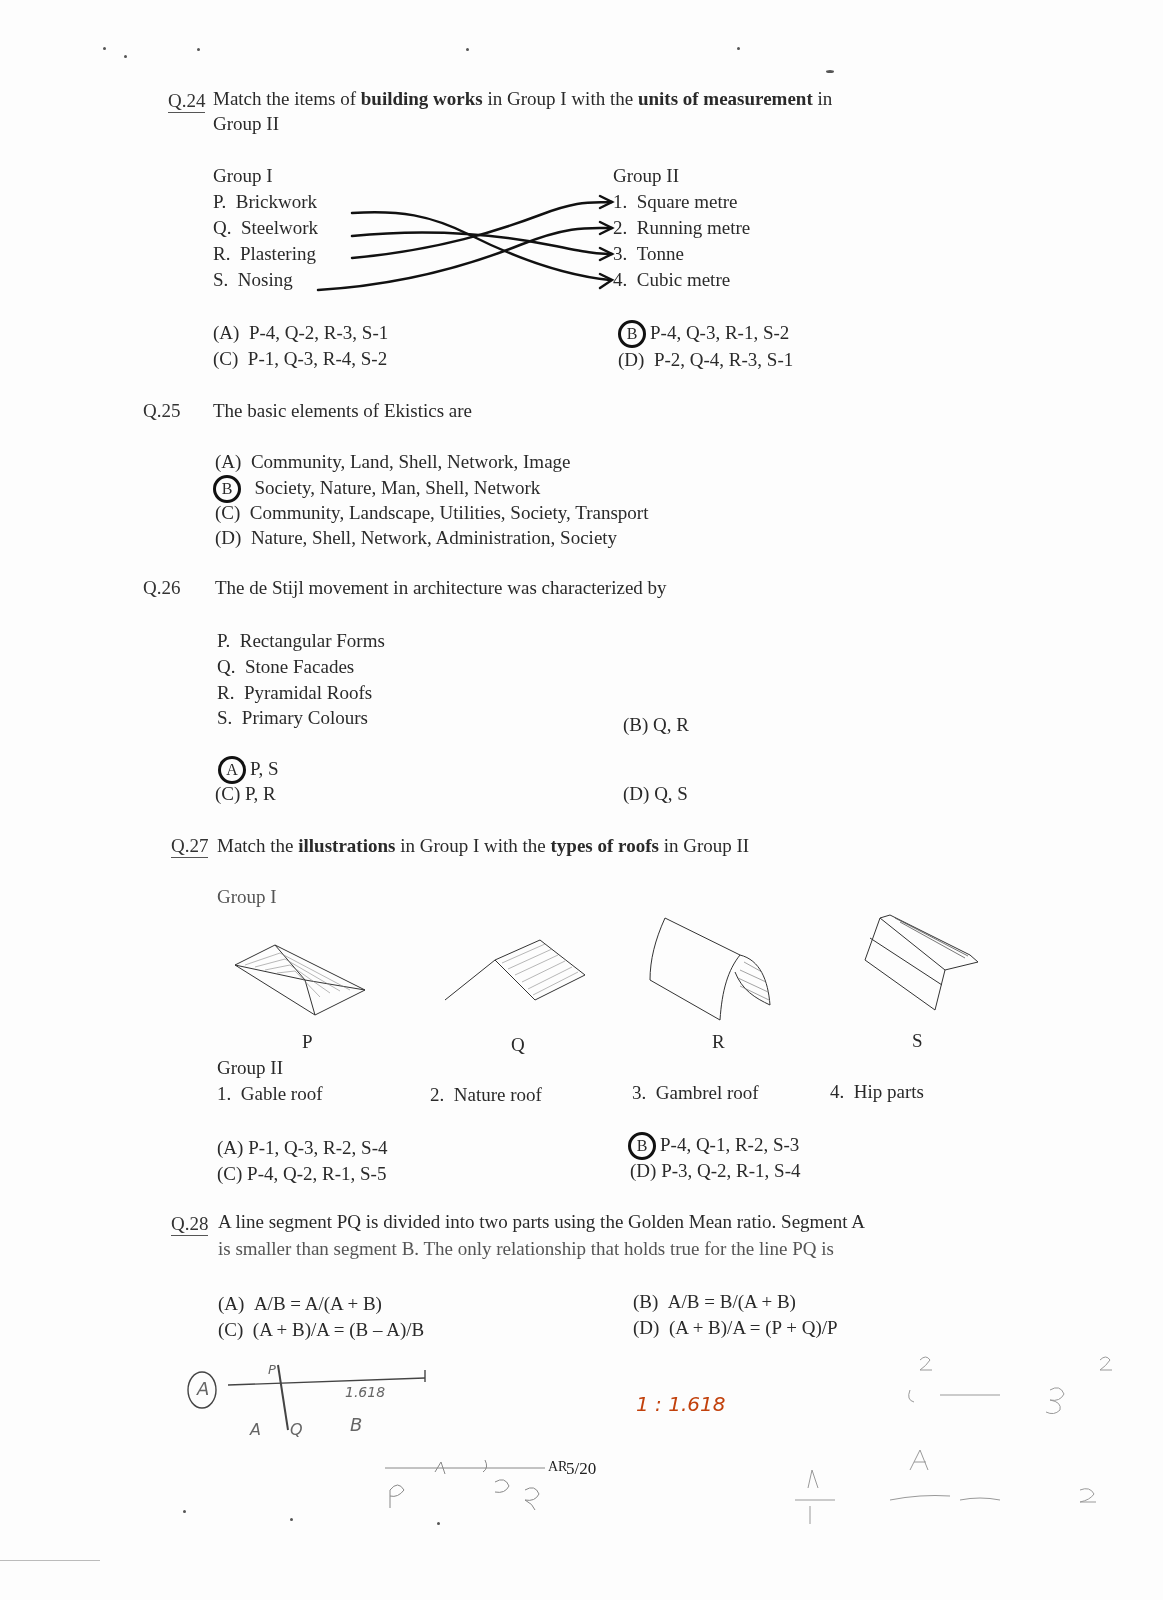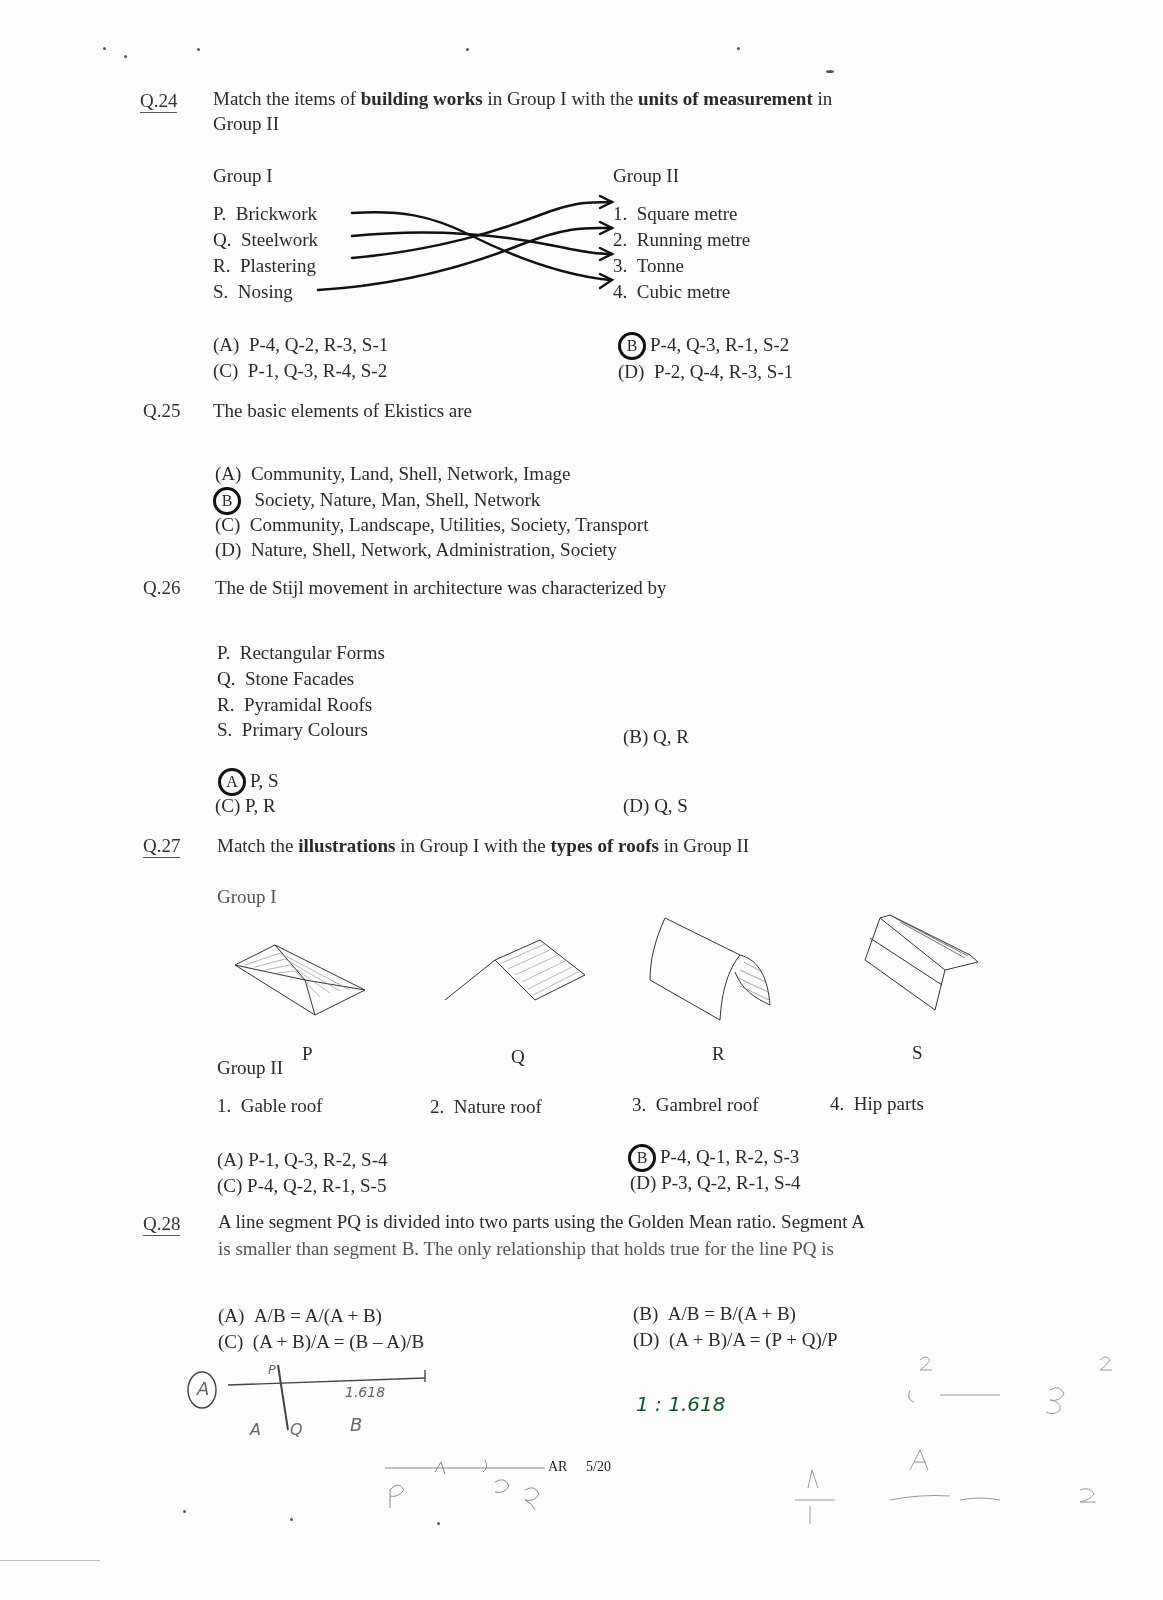--- a/index.html
+++ b/index.html
@@ -7,27 +7,27 @@
     width: 1163px; height: 1600px; position: relative; overflow: hidden;
     font-family: "Liberation Serif", "DejaVu Serif", serif;
     color: #222; font-size: 19px;
     background: #fdfdfd;
   }
   .abs { position: absolute; white-space: nowrap; }
   .qnum { font-size: 19px; color: #333; }
   .qtext { font-size: 19px; color: #2a2a2a; }
   .bold { font-weight: bold; }
   .faint { color: #555; }
-  .opt { font-size: 19px; color: #2a2a2a; margin-top: 12px; }
+  .opt { font-size: 19px; color: #2a2a2a; }
   .circled {
     display: inline-block; width: 22px; height: 22px; border: 3px solid #111;
     border-radius: 50%; text-align: center; line-height: 22px; font-size: 16px;
     margin-right: 4px; box-sizing: content-box;
   }
-  .uline { border-bottom: 1px solid #555; }
+  .uline { border-bottom: 1px solid #555; margin-left: 28px; }
   .roof { position: absolute; }
   .hand { font-family: "DejaVu Sans", sans-serif; color: #666; font-style: italic; }
   .dot { position: absolute; width: 3px; height: 3px; background: #555; border-radius: 50%; }
 </style>
 </head>
 <body>
 
 <div class="dot" style="left:103px;top:47px"></div>
 <div class="dot" style="left:124px;top:55px"></div>
 <div class="dot" style="left:197px;top:48px"></div>
@@ -192,21 +192,21 @@
       <path d="M245 10 L245 22"></path>
       <path d="M98 5 L108 70" stroke-width="2"></path>
     </g>
   </svg>
   <div class="abs hand" style="left:197px;top:1378px;font-size:18px">A</div>
   <div class="abs hand" style="left:268px;top:1362px;font-size:13px">P</div>
   <div class="abs hand" style="left:345px;top:1384px;font-size:14px">1.618</div>
   <div class="abs hand" style="left:250px;top:1420px;font-size:16px">A</div>
   <div class="abs hand" style="left:290px;top:1420px;font-size:16px">Q</div>
   <div class="abs hand" style="left:350px;top:1414px;font-size:18px">B</div>
-  <div class="abs hand" style="left:636px;top:1392px;font-size:20px;color:#14532d">1 : 1.618</div>
+  <div class="abs hand" style="left:636px;top:1392px;font-size:20px;color:#c2410c">1 : 1.618</div>
 </section>
 
 <svg class="abs" style="left:880px;top:1350px" width="260" height="200">
   <g fill="none" stroke="#999" stroke-width="1">
     <path d="M40 10 q6 -6 10 0 q-4 6 -10 10 h12"></path>
     <path d="M30 40 q-4 10 4 12"></path>
     <path d="M60 45 h60"></path>
     <path d="M170 40 q10 -6 14 4 q-4 8 -14 6 q12 2 10 10 q-6 6 -14 2"></path>
     <path d="M220 10 q6 -6 10 0 q-4 6 -10 10 h12"></path>
     <path d="M30 120 l10 -20 l8 20 M34 112 h12"></path>
@@ -227,18 +227,18 @@
     <g fill="none" stroke="#888" stroke-width="1">
       <path d="M0 8 h160"></path>
       <path d="M100 0 q4 8 -2 12"></path>
       <path d="M5 30 q8 -10 14 0 q-6 8 -14 6 M5 30 v18"></path>
       <path d="M50 12 l6 -10 l4 12"></path>
       <path d="M110 22 q10 -6 14 4 q-4 8 -14 6"></path>
       <path d="M140 30 q10 -6 14 4 q-4 8 -14 6 q8 4 10 10"></path>
     </g>
   </svg>
   <div class="abs" style="left:548px;top:1459px;font-size:14px">AR</div>
-  <div class="abs" style="left:586px;top:1459px;font-size:14px">5/20</div>
+  <div class="abs" style="left:566px;top:1459px;font-size:17px">5/20</div>
 </div>
 <div class="dot" style="left:183px;top:1510px"></div>
 <div class="dot" style="left:290px;top:1518px"></div>
 <div class="dot" style="left:437px;top:1522px"></div>
 <div class="abs" style="left:0;top:1560px;width:100px;height:1px;background:#bbb"></div>
 
 </body></html>

